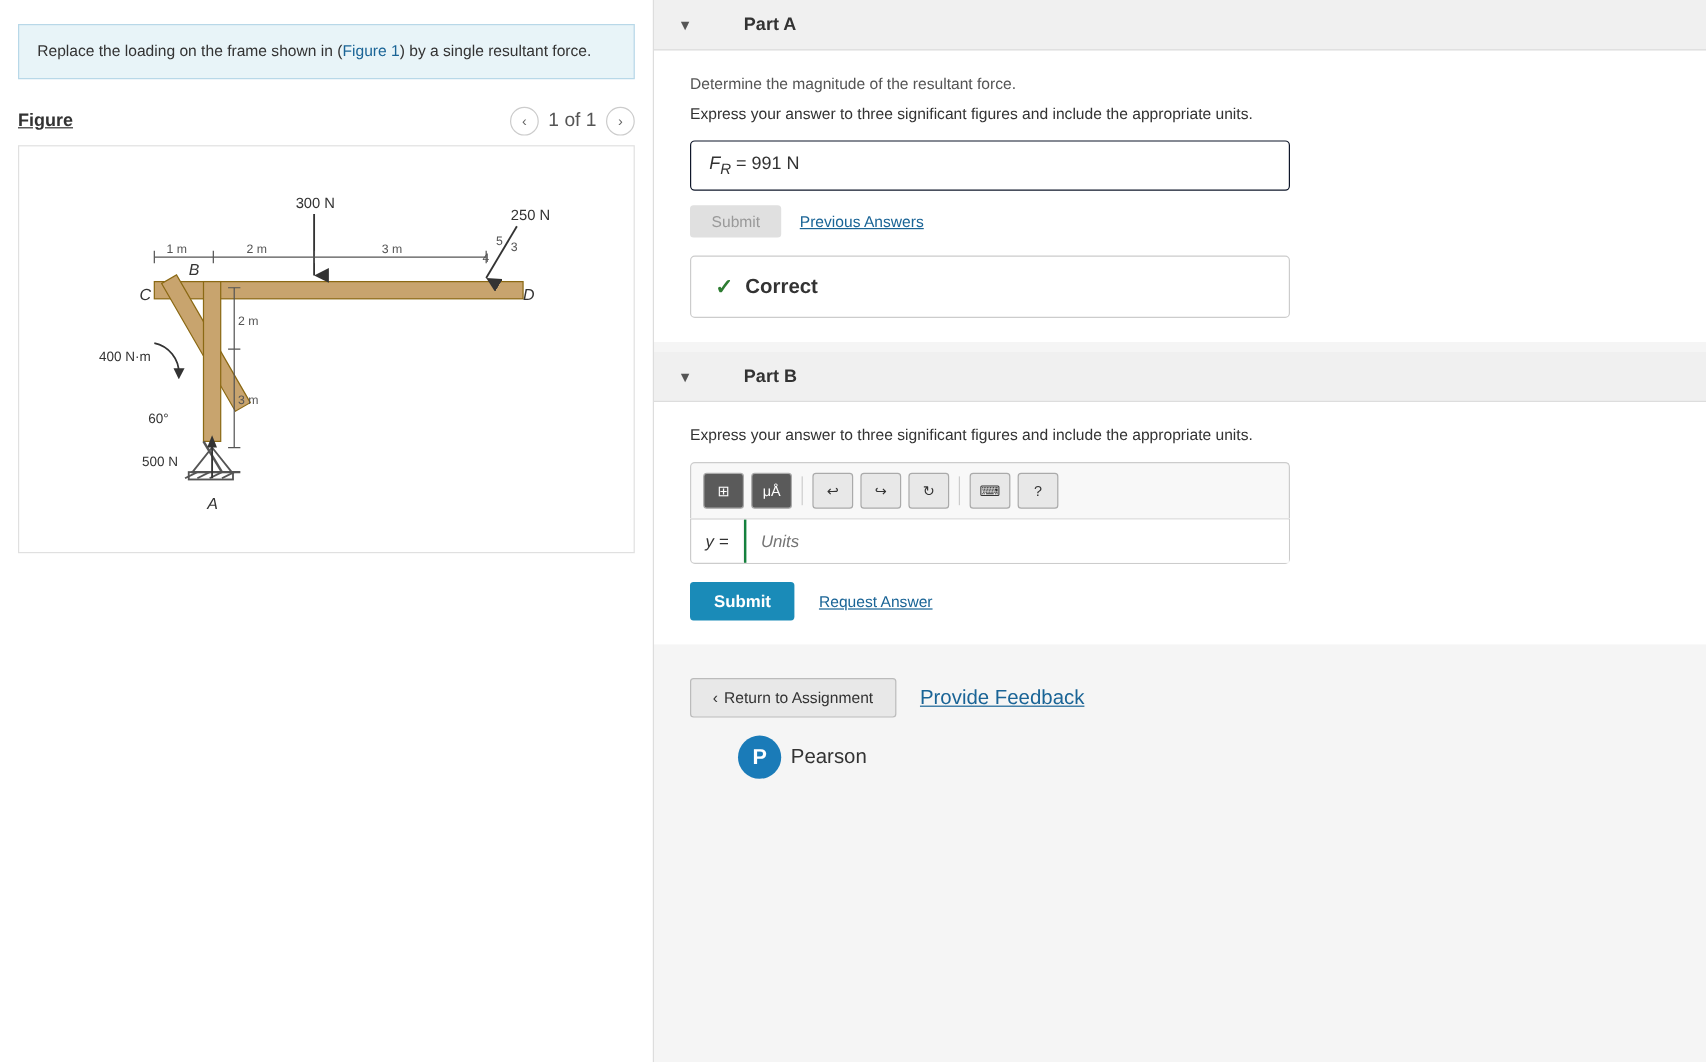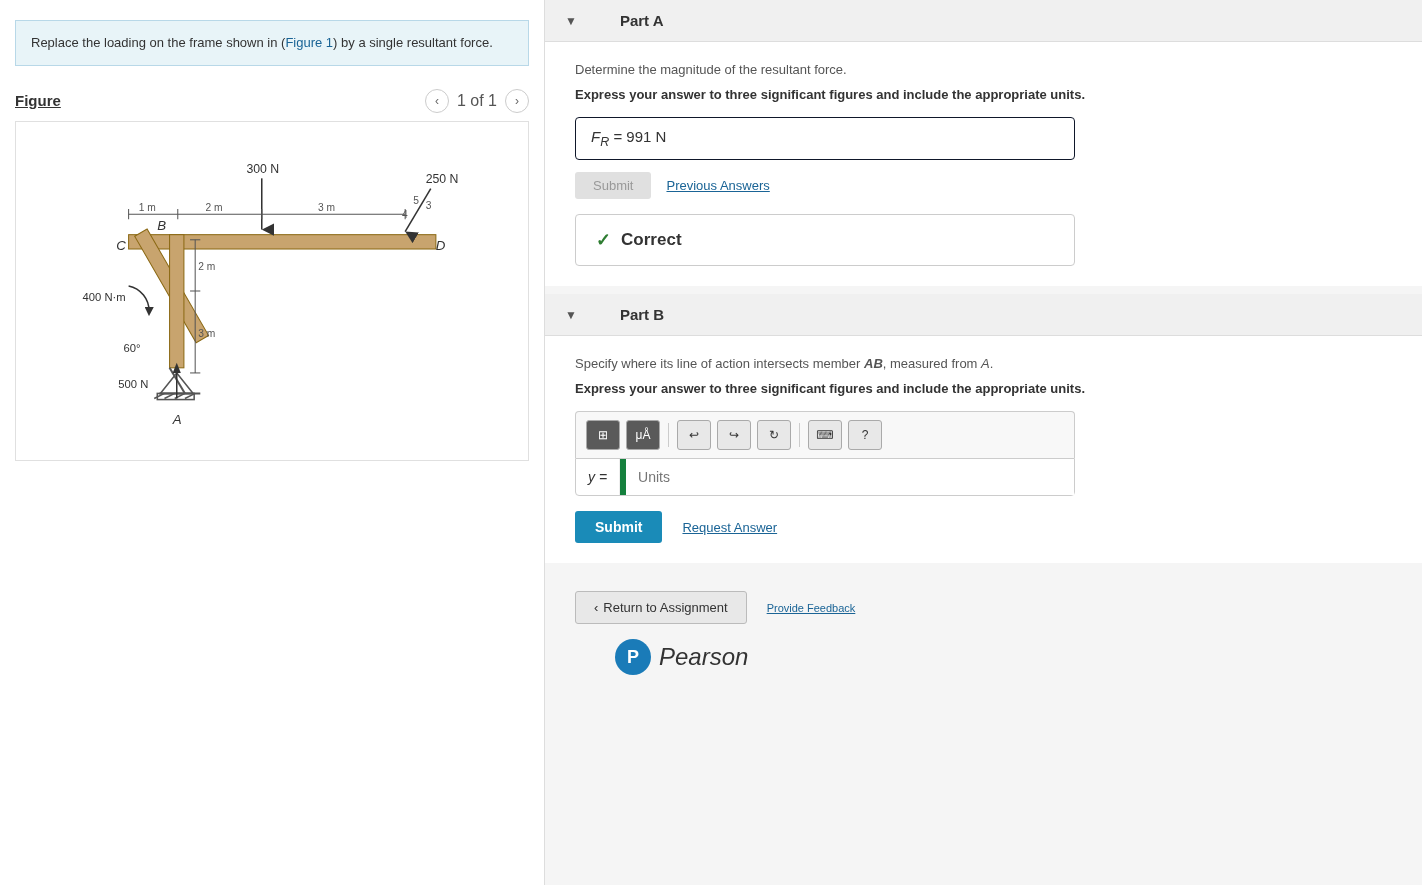--- a/index.html
+++ b/index.html
@@ -134,21 +134,21 @@
     }
 
     .part-description {
       font-size: 13px;
       color: #555;
       margin-bottom: 10px;
     }
 
     .part-instruction {
       font-size: 13px;
-      font-weight: bold;
+      font-weight: normal;
       color: #333;
       margin-bottom: 15px;
     }
 
     
     .answer-box {
       border: 1px solid #0f172a;
       border-radius: 4px;
       padding: 10px 15px;
       font-size: 15px;
@@ -272,24 +272,25 @@
       padding: 10px 12px;
       font-size: 14px;
       font-style: italic;
       color: #aaa;
       background: #fff;
     }
 
     .math-units-input {
       flex: 1;
       border: none;
-      border-left: 6px solid #15803d;
+      border-left: 2px solid #15803d;
       outline: none;
       padding: 10px 12px;
       font-size: 14px;
+      font-style: italic;
       color: #aaa;
       background: #fff;
     }
 
     .math-input-container {
       max-width: 500px;
       margin-bottom: 15px;
     }
 
     .part-b-action-row {
@@ -343,21 +344,21 @@
       font-size: 13px;
       cursor: pointer;
       display: flex;
       align-items: center;
       gap: 5px;
     }
 
     .provide-feedback-link {
       color: #1a6496;
       text-decoration: underline;
-      font-size: 11px;
+      font-size: 17px;
       cursor: pointer;
       background: none;
       border: none;
     }
 
     .pearson-branding {
       display: flex;
       align-items: center;
       gap: 8px;
       margin-left: 40px;
@@ -370,24 +371,23 @@
       border-radius: 50%;
       display: flex;
       align-items: center;
       justify-content: center;
       color: #fff;
       font-size: 18px;
       font-weight: bold;
     }
 
     .pearson-name {
-      font-size: 24px;
+      font-size: 17px;
       color: #333;
       font-weight: normal;
-      font-style: italic;
     }
 
     
     .figure-svg {
       width: 100%;
       height: 100%;
     }
   </style>
 </head>
 <body>
@@ -522,23 +522,20 @@
       </div>
     </div>
   </div>
 
   <div class="part-section">
     <div class="part-header">
       <span class="part-chevron">▼</span>
       <span class="part-title">Part B</span>
     </div>
     <div class="part-content">
-      <p class="part-description">
-        <span>Specify where its line of action intersects member </span><span style="font-style:italic; font-weight:bold;">AB</span><span>, measured from </span><span style="font-style:italic;">A</span><span>.</span>
-      </p>
       <p class="part-instruction">Express your answer to three significant figures and include the appropriate units.</p>
 
       <div class="math-input-container">
 
         <div class="math-toolbar">
           <button class="toolbar-btn toolbar-btn-icon">⊞</button>
           <button class="toolbar-btn toolbar-btn-icon">μÅ</button>
           <div class="toolbar-separator"></div>
           <button class="toolbar-btn">↩</button>
           <button class="toolbar-btn">↪</button>

